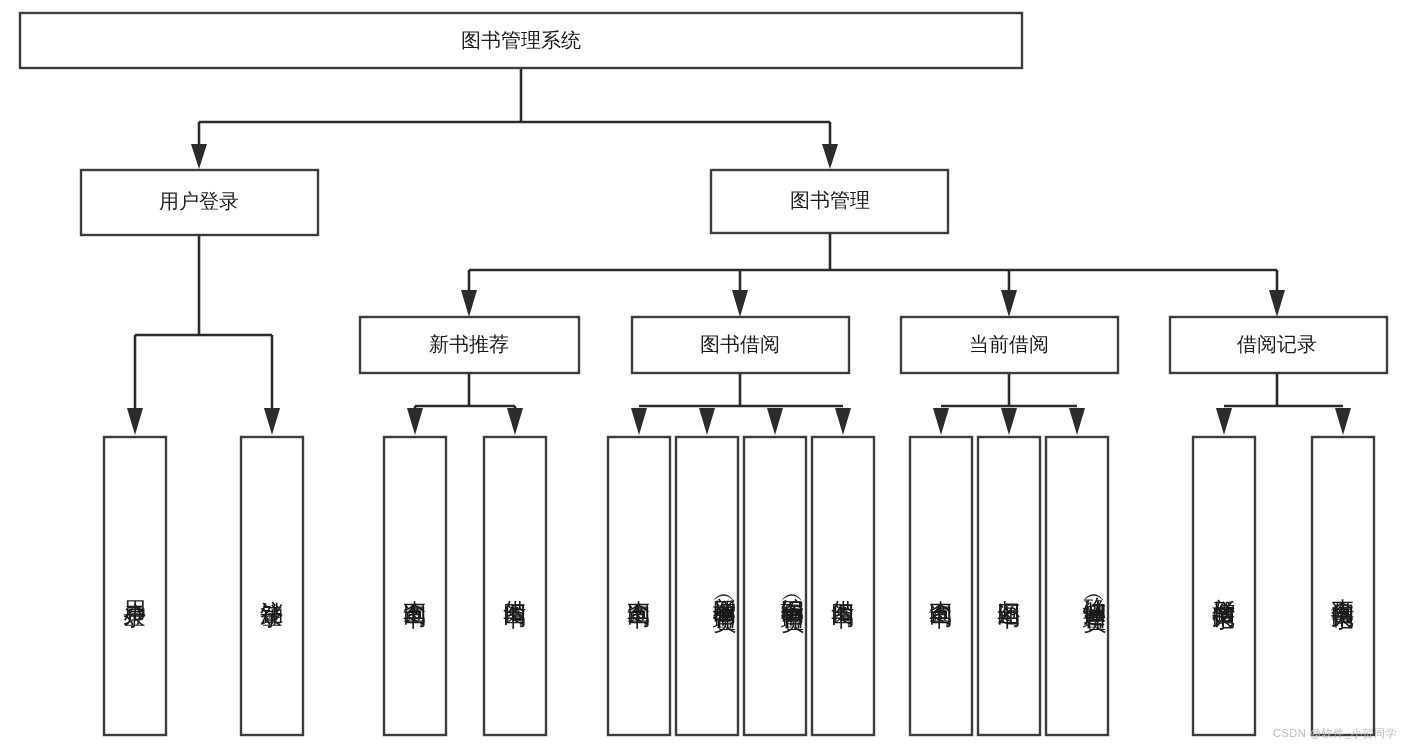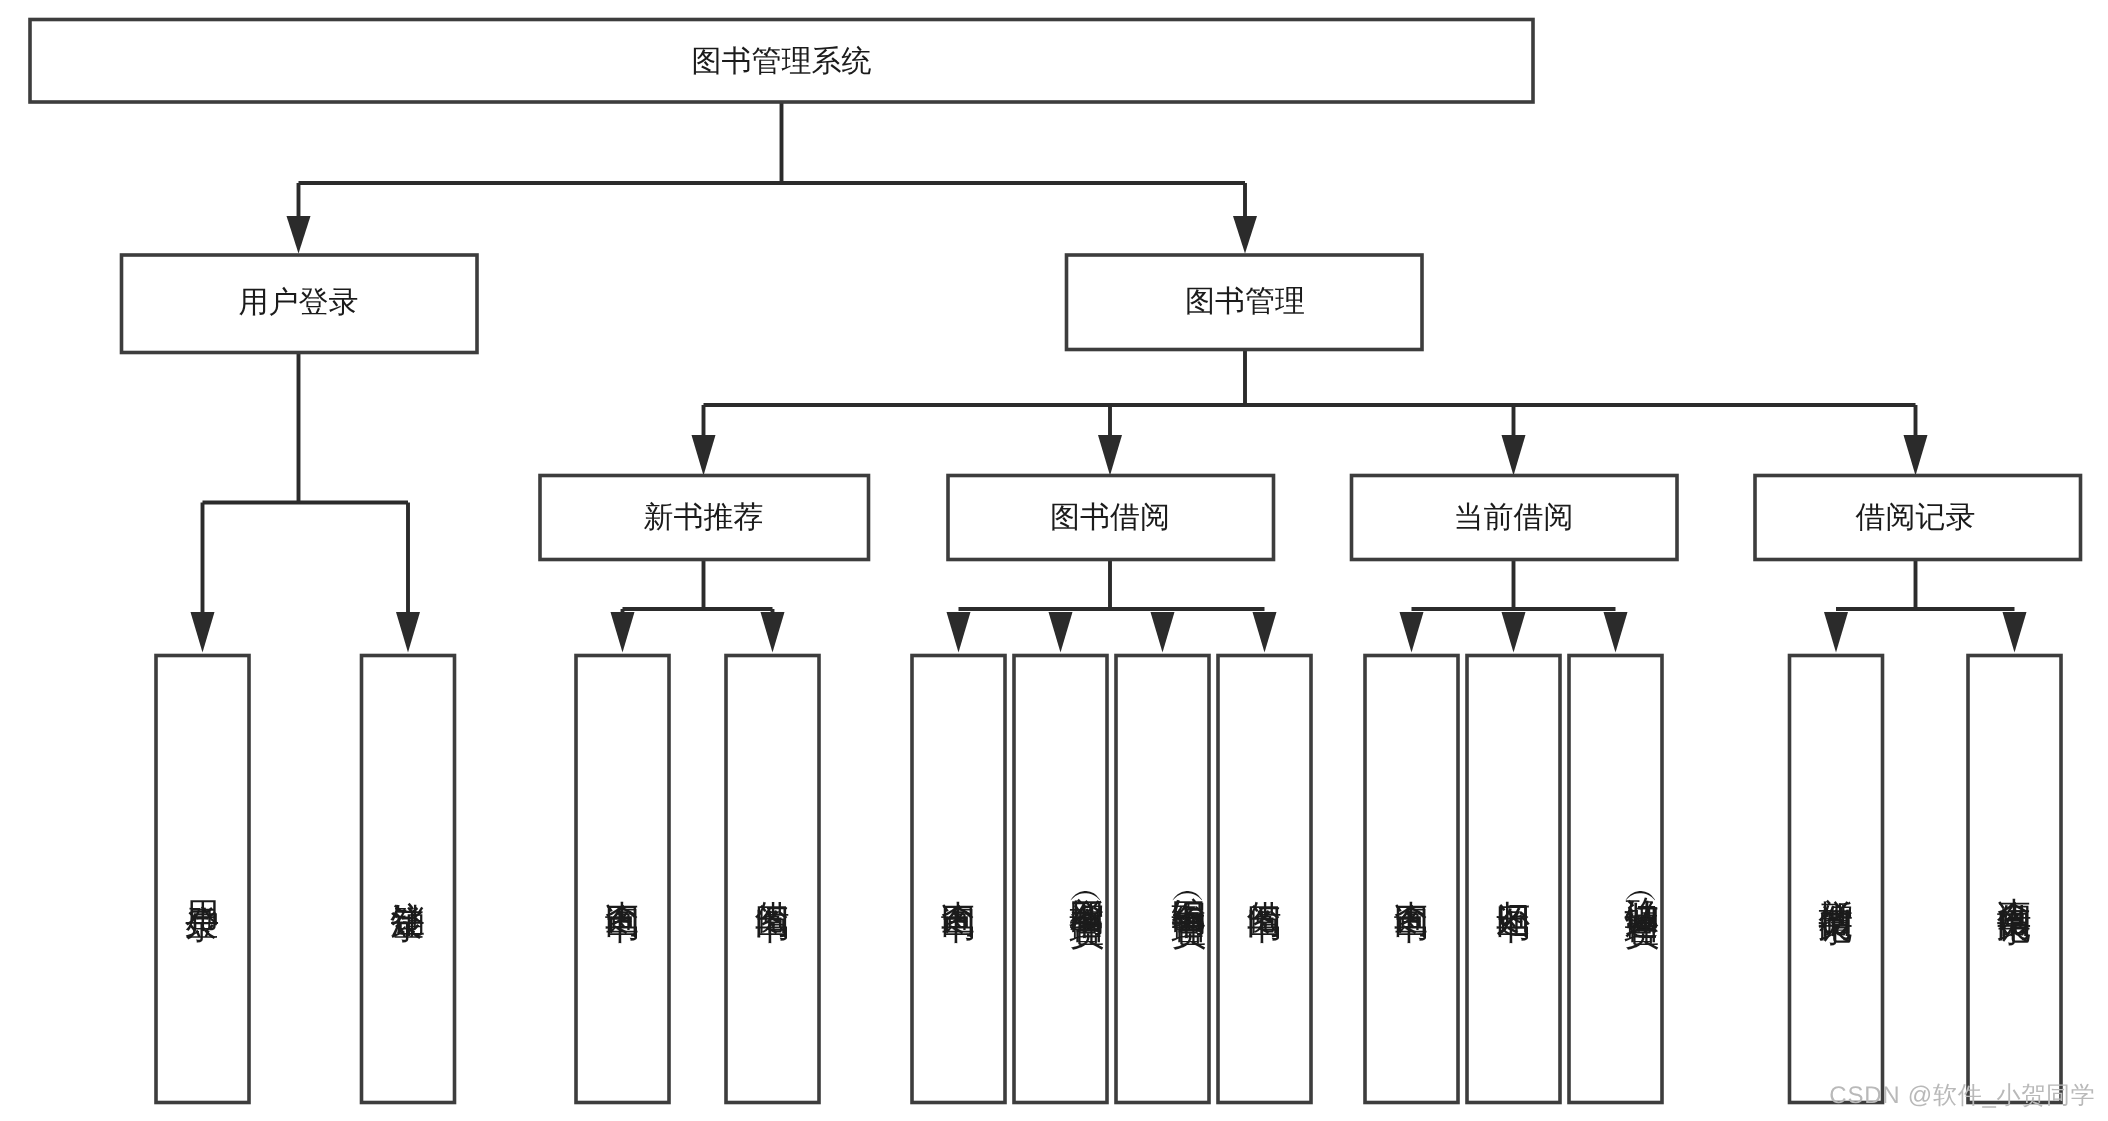--- a/index.html
+++ b/index.html
@@ -45,21 +45,21 @@
     stroke-linecap: butt;
   }
   .arrow-head {
     fill: #2b2b2b;
   }
   .watermark {
     position: absolute;
     right: 8px;
     bottom: 6px;
     font-family: "Liberation Sans", "DejaVu Sans", sans-serif;
-    font-size: 16px;
+    font-size: 11px;
     color: #b9b9b9;
     white-space: nowrap;
     letter-spacing: 0.5px;
     user-select: none;
   }
 </style>
 </head>
 <body>
 
 <div id="diagram-root">

